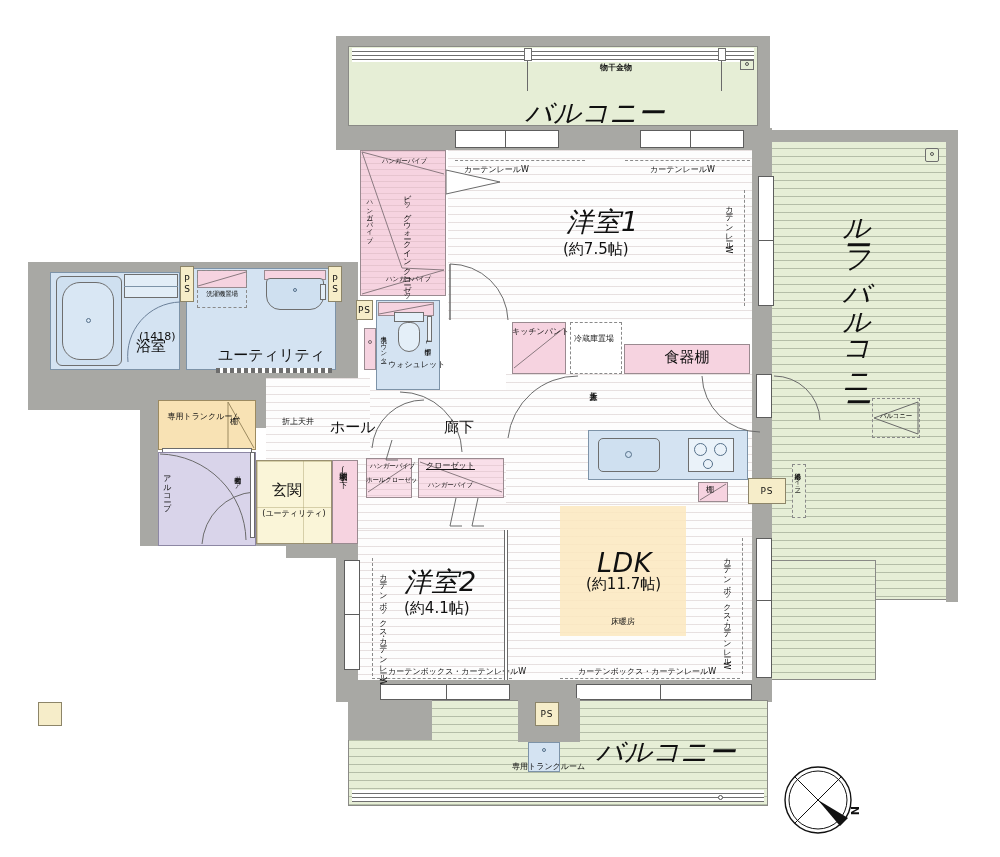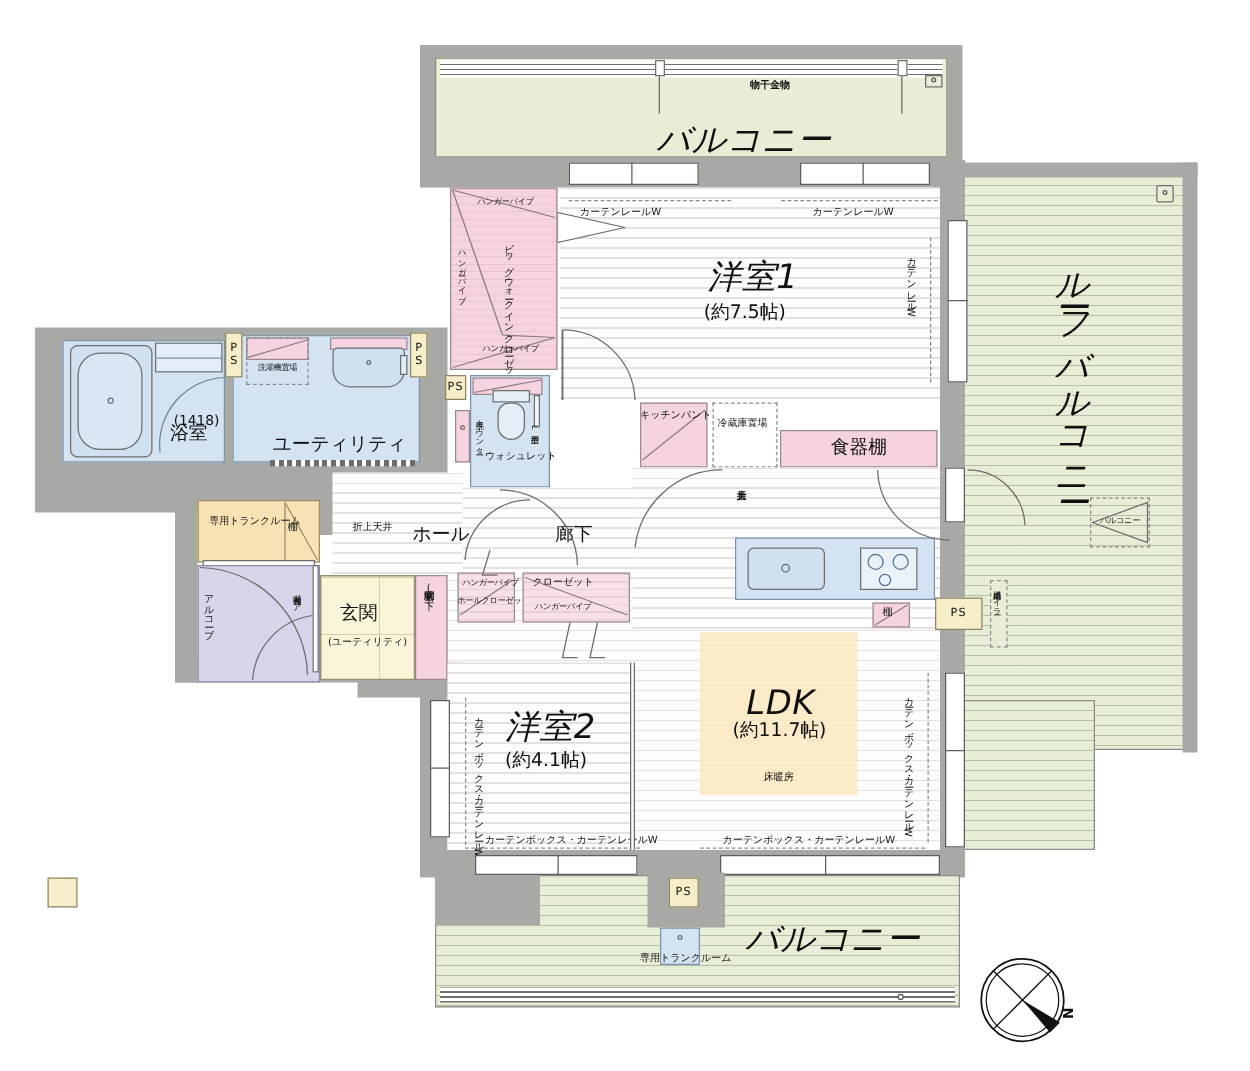--- a/index.html
+++ b/index.html
@@ -248,21 +248,21 @@
   <svg class="abs" style="left:366px;top:458px;width:46px;height:40px;">
     <line x1="2" y1="34" x2="44" y2="6" stroke="#8a7a80" stroke-width="1"></line>
   </svg>
   <div class="lbl xxs" style="left:370px;top:463px;">ハンガーパイプ</div>
   <div class="lbl xxs ctr" style="left:366px;top:477px;width:46px;line-height:1.2;"><span>ホールクローゼット</span></div>
 
   <div class="abs pinklite grain2" style="left:418px;top:458px;width:86px;height:40px;"></div>
   <svg class="abs" style="left:418px;top:458px;width:86px;height:40px;">
     <line x1="2" y1="4" x2="84" y2="34" stroke="#8a7a80" stroke-width="1"></line>
   </svg>
-  <div class="lbl xs" style="left:426px;top:462px;">クローゼット</div>
+  <div class="lbl xs" style="left:426px;top:462px;text-decoration:underline;">クローゼット</div>
   <div class="lbl xxs" style="left:428px;top:482px;">ハンガーパイプ</div>
 
   <svg class="abs" style="left:448px;top:498px;width:40px;height:30px;">
     <polyline points="8,0 2,28 14,28" fill="none" stroke="#6b6b6b" stroke-width="1"></polyline>
     <polyline points="30,0 24,28 36,28" fill="none" stroke="#6b6b6b" stroke-width="1"></polyline>
   </svg>
   <svg class="abs" style="left:382px;top:440px;width:20px;height:22px;">
     <polyline points="10,0 4,20 16,20" fill="none" stroke="#6b6b6b" stroke-width="1"></polyline>
   </svg>
 

